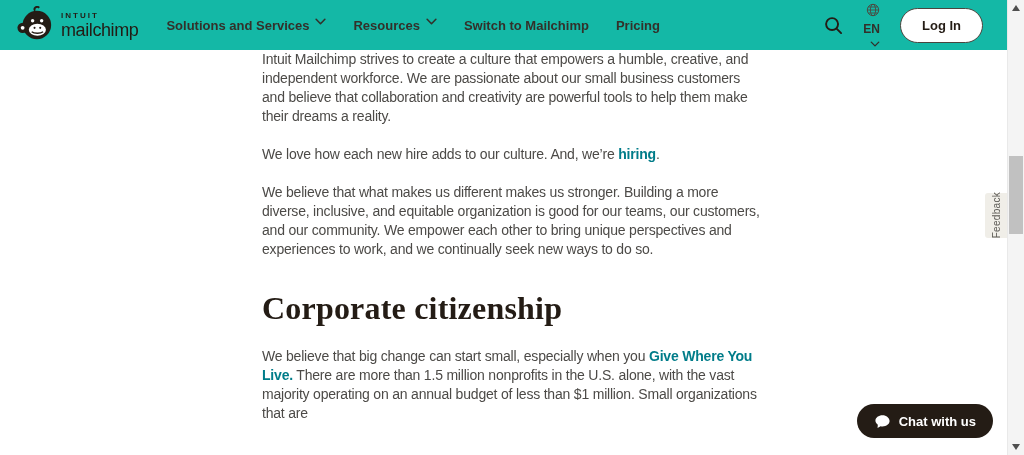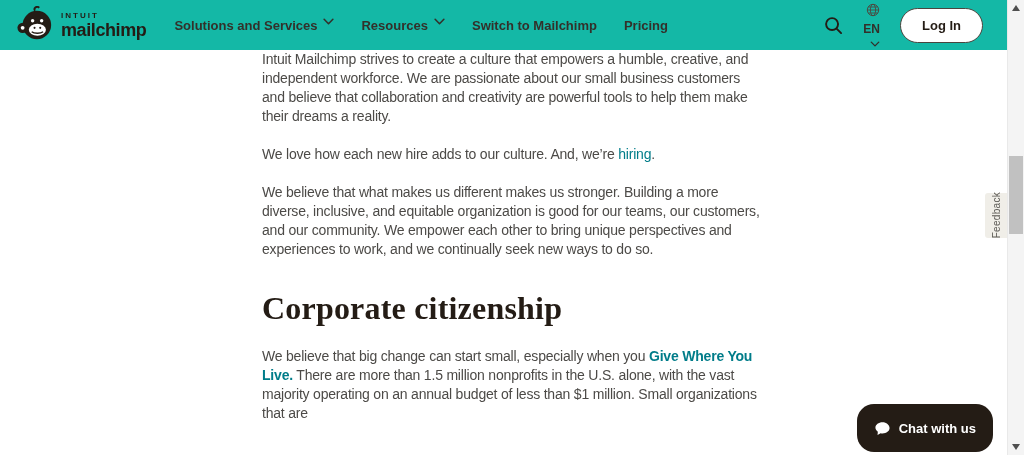--- a/index.html
+++ b/index.html
@@ -28,21 +28,21 @@
     text-decoration: none;
     color: #241c15;
     cursor: pointer;
     flex: 0 0 auto;
   }
   .logo-text { display: flex; flex-direction: column; line-height: 1; }
   .logo-text .intuit {
     font-size: 8px; font-weight: 700; letter-spacing: 2px;
   }
   .logo-text .mc {
-    font-size: 18px; font-weight: 700; letter-spacing: -0.4px; margin-top: 1px;
+    font-size: 18px; font-weight: 400; letter-spacing: -0.4px; margin-top: 1px;
   }
   .nav { display: flex; align-items: center; gap: 27px; margin-left: 28px; }
   .nav-item {
     display: flex; align-items: flex-start; gap: 6px;
     font-size: 13px; font-weight: 600; color: #33302a;
     text-decoration: none; cursor: pointer; white-space: nowrap;
   }
   .chev { color: #33302a; }
   .header-right { margin-left: auto; display: flex; align-items: center; gap: 20px; }
   .icon-btn { background: none; border: none; cursor: pointer; color: #241c15; display: flex; align-items: center; }
@@ -63,21 +63,21 @@
   .section-heading {
     font-family: "Liberation Serif", "DejaVu Serif", serif;
     font-weight: 600; color: #241c15; letter-spacing: 0.2px;
   }
   .h-culture { font-size: 30px; margin: 6px 0 21px; }
   .h-corporate { font-size: 32px; margin: 31px 0 20px; }
   .para {
     width: 504px; font-size: 14px; line-height: 19px;
     color: #4c4a47; letter-spacing: -0.2px; margin-bottom: 19px;
   }
-  .text-link { color: #007c89; text-decoration: none; cursor: pointer; }
+  .text-link { color: #007c89; text-decoration: none; cursor: pointer; font-weight: bold; }
   .text-link.bold { font-weight: 700; }
 
   
   .feedback-tab {
     position: absolute; right: 17px; top: 193px;
     width: 22px; height: 45px;
     background: #f0eee8; border-radius: 3px 0 0 3px;
     display: flex; align-items: center; justify-content: center;
     cursor: pointer;
   }
@@ -93,21 +93,21 @@
   }
   .sb-arrow { position: absolute; left: 0; width: 100%; height: 16px; display: flex; align-items: center; justify-content: center; cursor: pointer; }
   .sb-arrow.up { top: 0; }
   .sb-arrow.down { bottom: 0; }
   .tri-up { width: 0; height: 0; border-left: 4px solid transparent; border-right: 4px solid transparent; border-bottom: 6px solid #4f4f4f; }
   .tri-down { width: 0; height: 0; border-left: 4px solid transparent; border-right: 4px solid transparent; border-top: 6px solid #4f4f4f; }
   .sb-thumb { position: absolute; left: 1px; right: 1px; top: 156px; height: 78px; background: #c1c1c1; cursor: pointer; }
 
   
   .chat-btn {
-    position: absolute; top: 404px; right: 31px; height: 48px;
+    position: absolute; top: 404px; right: 31px; height: 34px;
     display: flex; align-items: center; gap: 8px; padding: 0 17px;
     background: #241c15; border: none; border-radius: 17px;
     color: #fff; font-size: 13px; font-weight: 700; cursor: pointer;
     font-family: inherit;
   }
 </style>
 </head>
 <body>
 
 <header class="header">

